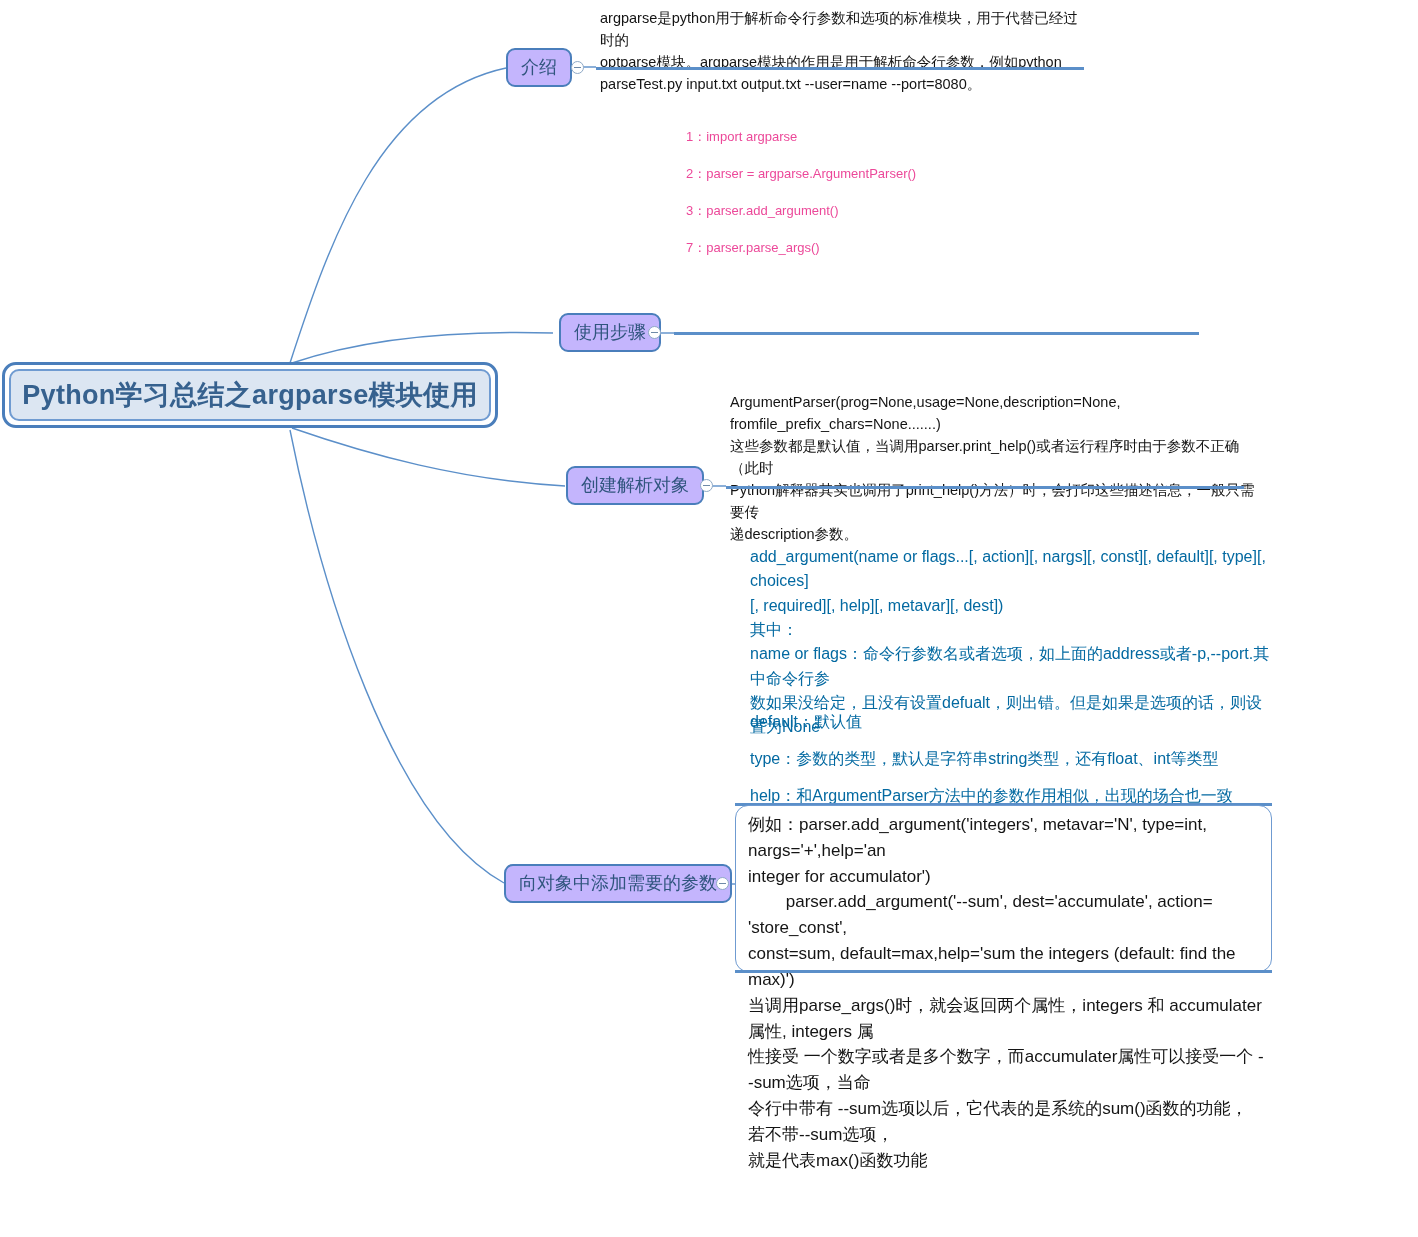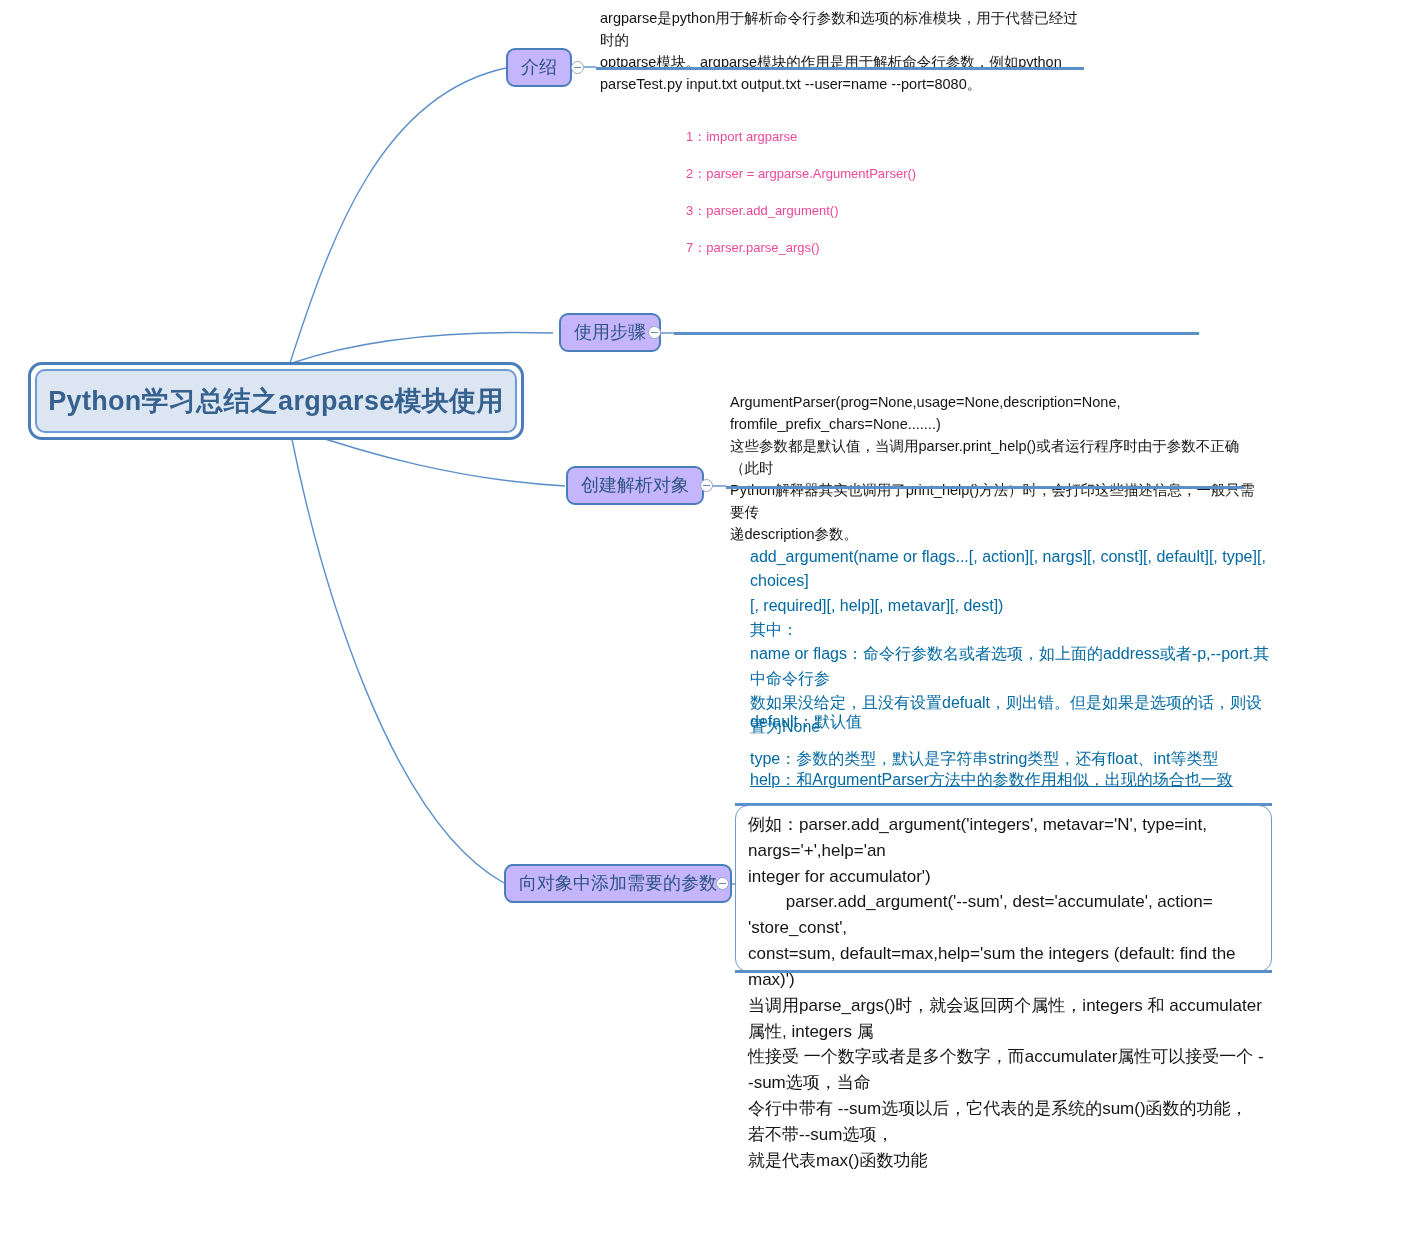--- a/index.html
+++ b/index.html
@@ -23,24 +23,24 @@
     left: 0;
     top: 0;
     width: 1418px;
     height: 1237px;
     pointer-events: none;
   }
 
   
   .root-node {
     position: absolute;
-    left: 28px;
+    left: 2px;
     top: 362px;
     width: 496px;
-    height: 78px;
+    height: 66px;
     box-sizing: border-box;
     border: 3px solid #4a7ebb;
     border-radius: 14px;
     background: #ffffff;
     padding: 4px;
   }
   .root-inner {
     width: 100%;
     height: 100%;
     box-sizing: border-box;
@@ -220,21 +220,21 @@
   <div class="toggle" style="left:716px; top:877px;"></div>
 
   <div class="param-line" style="left:750px; top:545px; width:525px;">add_argument(name or flags...[, action][, nargs][, const][, default][, type][, choices]
 [, required][, help][, metavar][, dest])
 其中：
 name or flags：命令行参数名或者选项，如上面的address或者-p,--port.其中命令行参
 数如果没给定，且没有设置defualt，则出错。但是如果是选项的话，则设置为None</div>
 
   <div class="param-line" style="left:750px; top:710px; width:525px;">default：默认值</div>
   <div class="param-line" style="left:750px; top:747px; width:525px;">type：参数的类型，默认是字符串string类型，还有float、int等类型</div>
-  <div class="param-line" style="left:750px; top:768px; width:525px;text-decoration:underline;">help：和ArgumentParser方法中的参数作用相似，出现的场合也一致</div>
+  <div class="param-line" style="left:750px; top:784px; width:525px;">help：和ArgumentParser方法中的参数作用相似，出现的场合也一致</div>
 
   <div class="underline-bar" style="left:735px; top:803px; width:537px;"></div>
 
   <div class="example-box"></div>
   <div class="example-text">例如：parser.add_argument('integers', metavar='N', type=int, nargs='+',help='an
 integer for accumulator')
         parser.add_argument('--sum', dest='accumulate', action= 'store_const',
 const=sum, default=max,help='sum the integers (default: find the max)')
 当调用parse_args()时，就会返回两个属性，integers 和 accumulater 属性, integers 属
 性接受 一个数字或者是多个数字，而accumulater属性可以接受一个 --sum选项，当命

